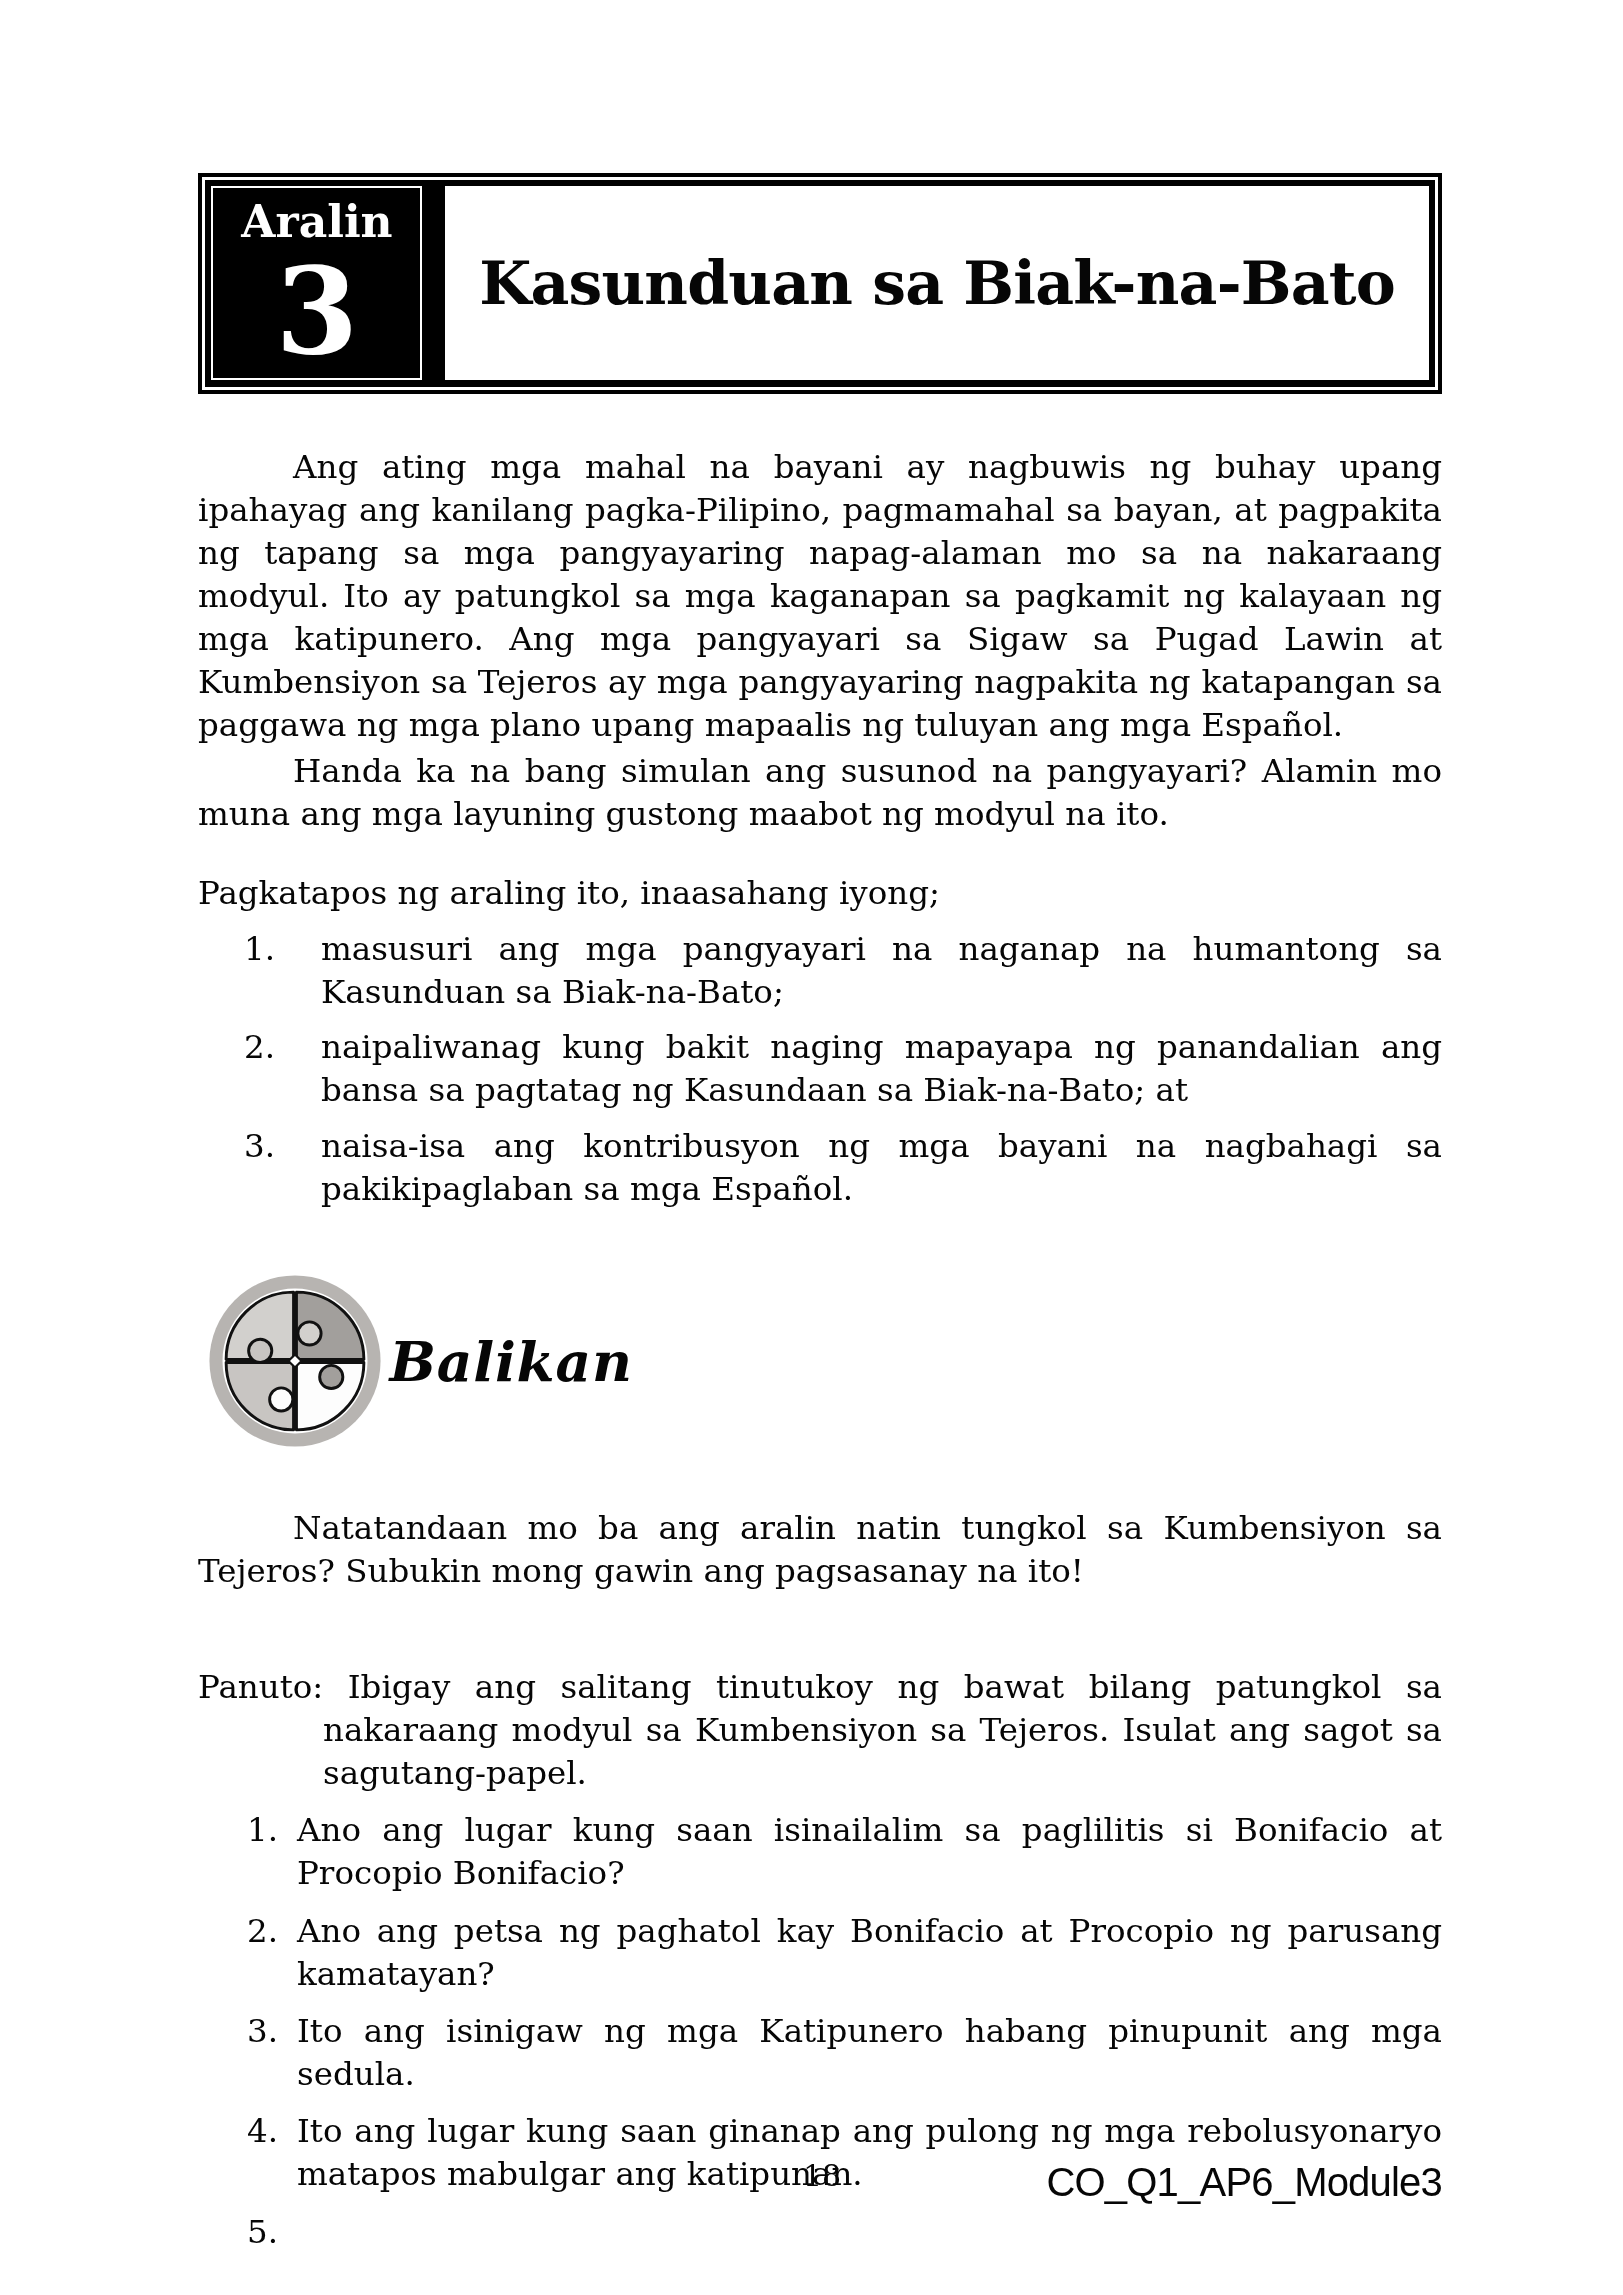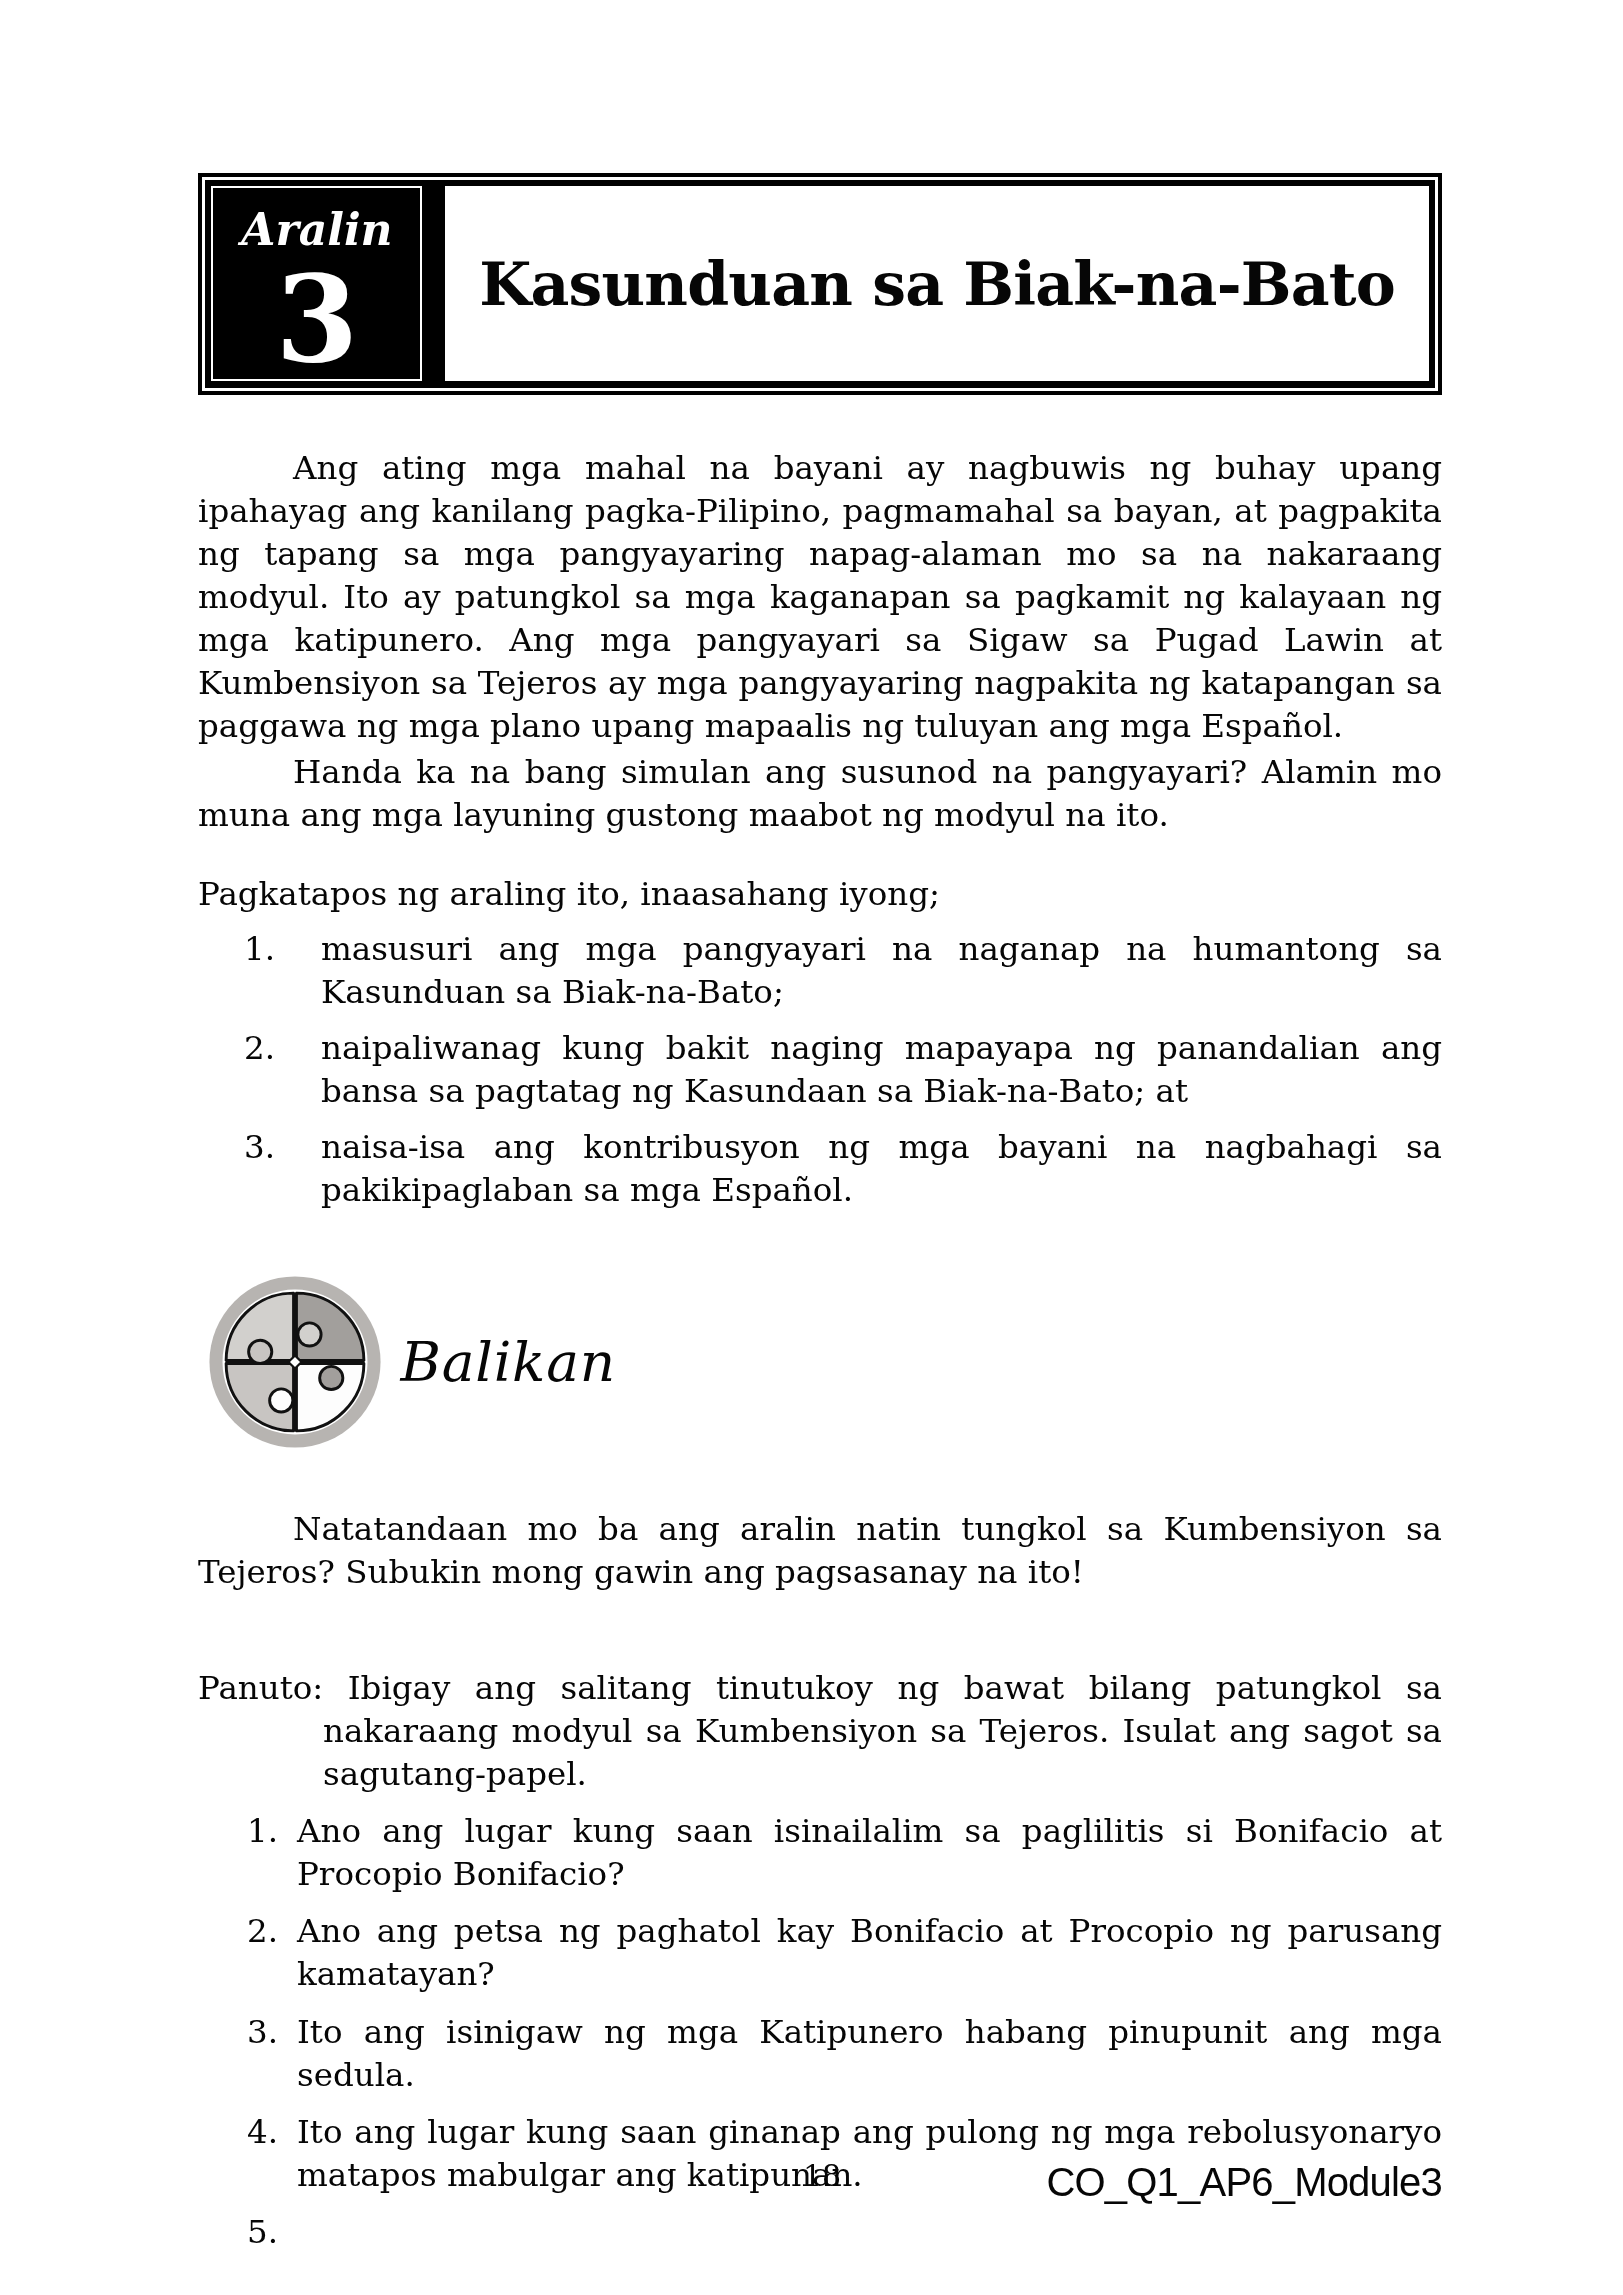--- a/index.html
+++ b/index.html
@@ -38,22 +38,21 @@
     color: #fff;
     display: flex;
     flex-direction: column;
     align-items: center;
     box-sizing: border-box;
   }
   .lesson-label {
     font-weight: bold;
     font-size: 44px;
     line-height: 51px;
-    margin-top: 16px;
-    font-style: italic;
+    margin-top: 8px;
   }
   .lesson-number {
     font-weight: bold;
     font-size: 119px;
     line-height: 119px;
     margin-top: 4.8px;
   }
   .lesson-cell-right {
     flex: 1;
     background: #fff;
@@ -101,24 +100,24 @@
   ol.questions li .num { position: absolute; left: 49px; }
   ol.questions { margin-top: 1.6px; }
   
   .balikan-row {
     margin-top: 63px;
     display: flex;
     align-items: center;
   }
   .balikan-icon-wrap { width: 174px; height: 174px; margin-left: 9.5px; flex: none; }
   .balikan-title {
-    font-weight: normal;
+    font-weight: bold;
     font-style: italic;
     font-size: 55px;
-    margin-left: 19px;
+    margin-left: 8px;
     letter-spacing: 0.8px;
   }
   .recall { margin-top: 59px; }
   .panuto {
     margin-top: 73px;
     padding-left: 125px;
     text-indent: -125px;
   }
   
   .footer {

